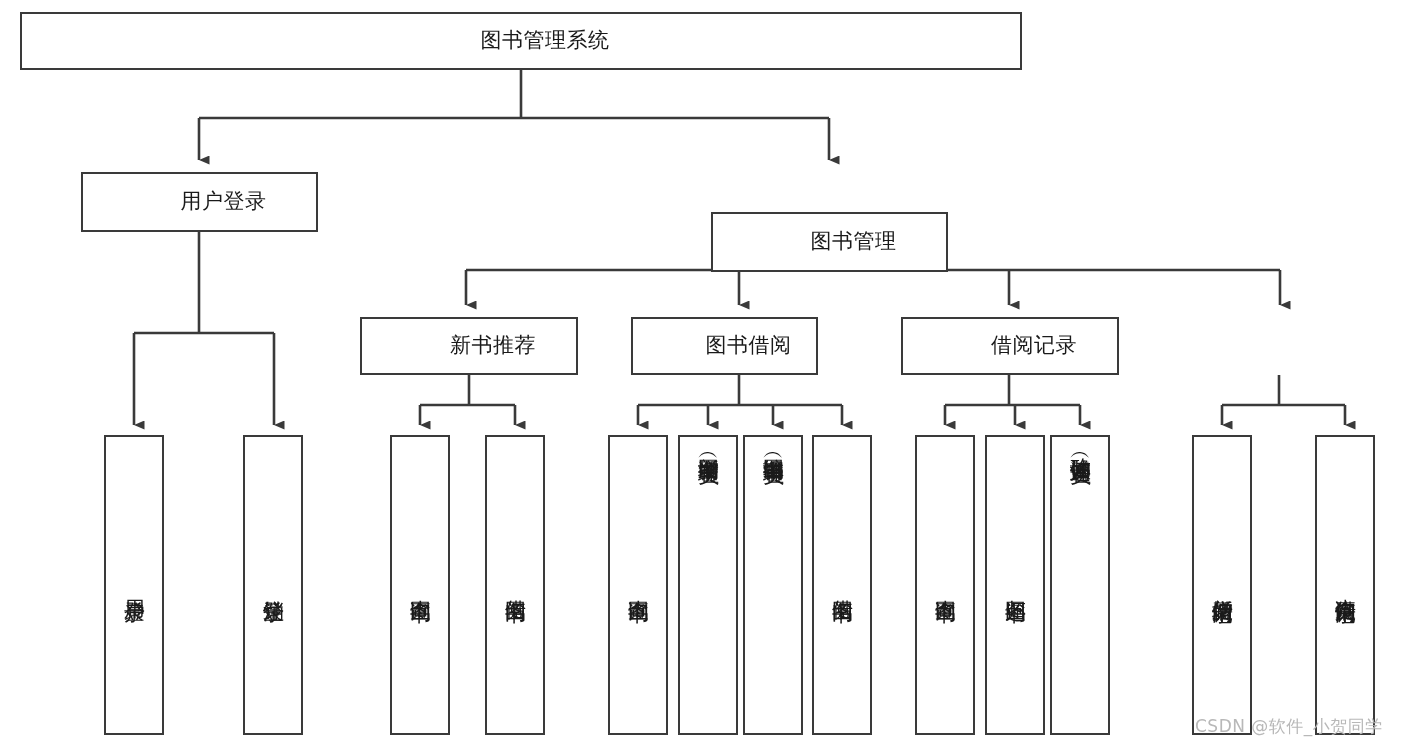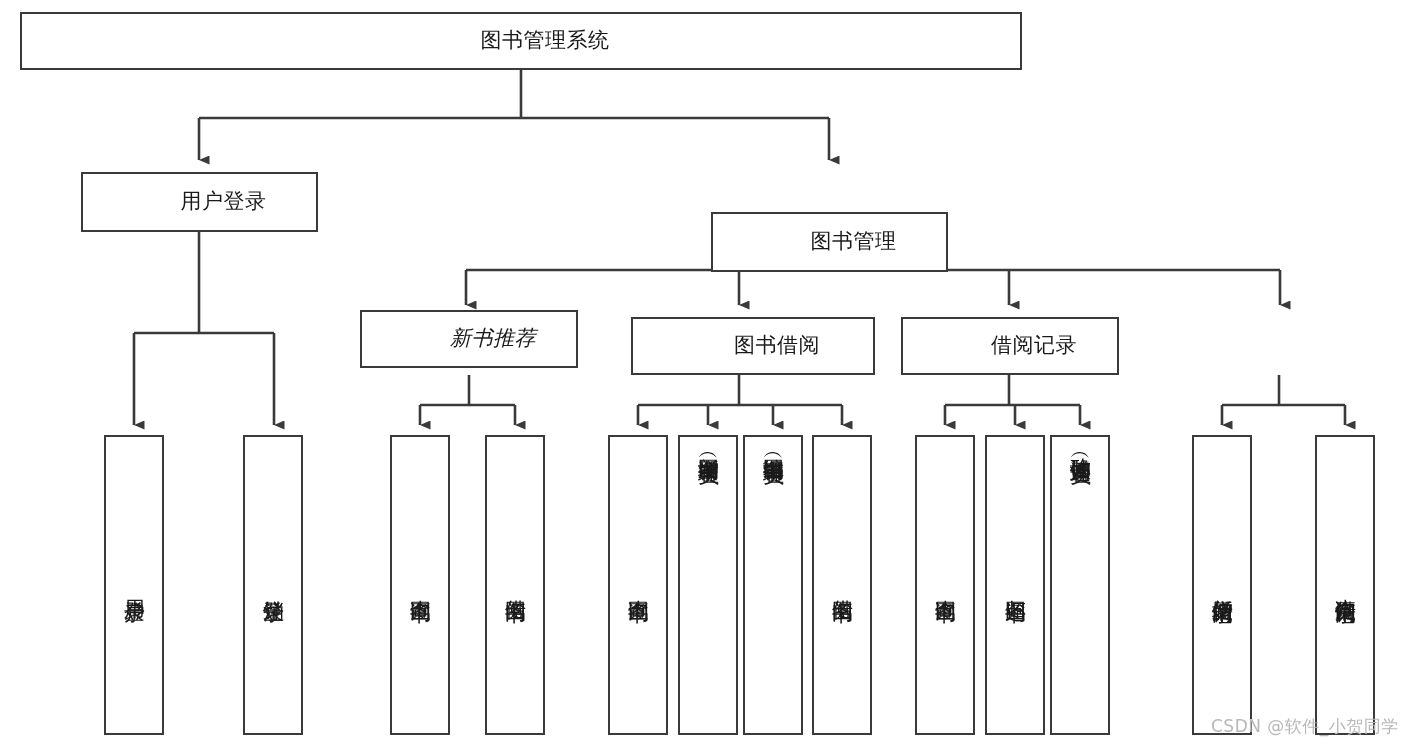--- a/index.html
+++ b/index.html
@@ -135,24 +135,24 @@
     <span class="node-label">图书管理系统</span>
   </div>
 
   <div class="node-box" style="left:81px; top:172px; width:237px; height:60px;">
     <span class="node-label">用户登录</span>
   </div>
   <div class="node-box" style="left:711px; top:172px; width:237px; height:60px;margin-top:40px;">
     <span class="node-label">图书管理</span>
   </div>
 
-  <div class="node-box" style="left:360px; top:310px; width:218px; height:58px;font-style:italic;">
+  <div class="node-box" style="left:360px; top:317px; width:218px; height:58px;">
     <span class="node-label">新书推荐</span>
   </div>
-  <div class="node-box" style="left:631px; top:317px; width:244px; height:58px;">
+  <div class="node-box" style="left:631px; top:317px; width:187px; height:58px;">
     <span class="node-label">图书借阅</span>
   </div>
   <div class="node-box" style="left:901px; top:317px; width:218px; height:58px;">
     <span class="node-label">借阅记录</span>
   </div>
 
   <div class="leaf-box center-v" style="left:104px; top:435px; width:60px; height:300px;">
     <span class="leaf-label">用户登录</span>
   </div>
   <div class="leaf-box center-v" style="left:243px; top:435px; width:60px; height:300px;">
@@ -189,15 +189,15 @@
     <span class="leaf-label">确认归还（管理员）</span>
   </div>
 
   <div class="leaf-box center-v" style="left:1192px; top:435px; width:60px; height:300px;">
     <span class="leaf-label">新增借阅记录</span>
   </div>
   <div class="leaf-box center-v" style="left:1315px; top:435px; width:60px; height:300px;">
     <span class="leaf-label">查询借阅记录</span>
   </div>
 
-  <div class="watermark" style="left:1195px; top:715px;padding-left:16px;">CSDN @软件_小贺同学</div>
+  <div class="watermark" style="left:1195px; top:715px;">CSDN @软件_小贺同学</div>
 
 </div>
 
 </body></html>

